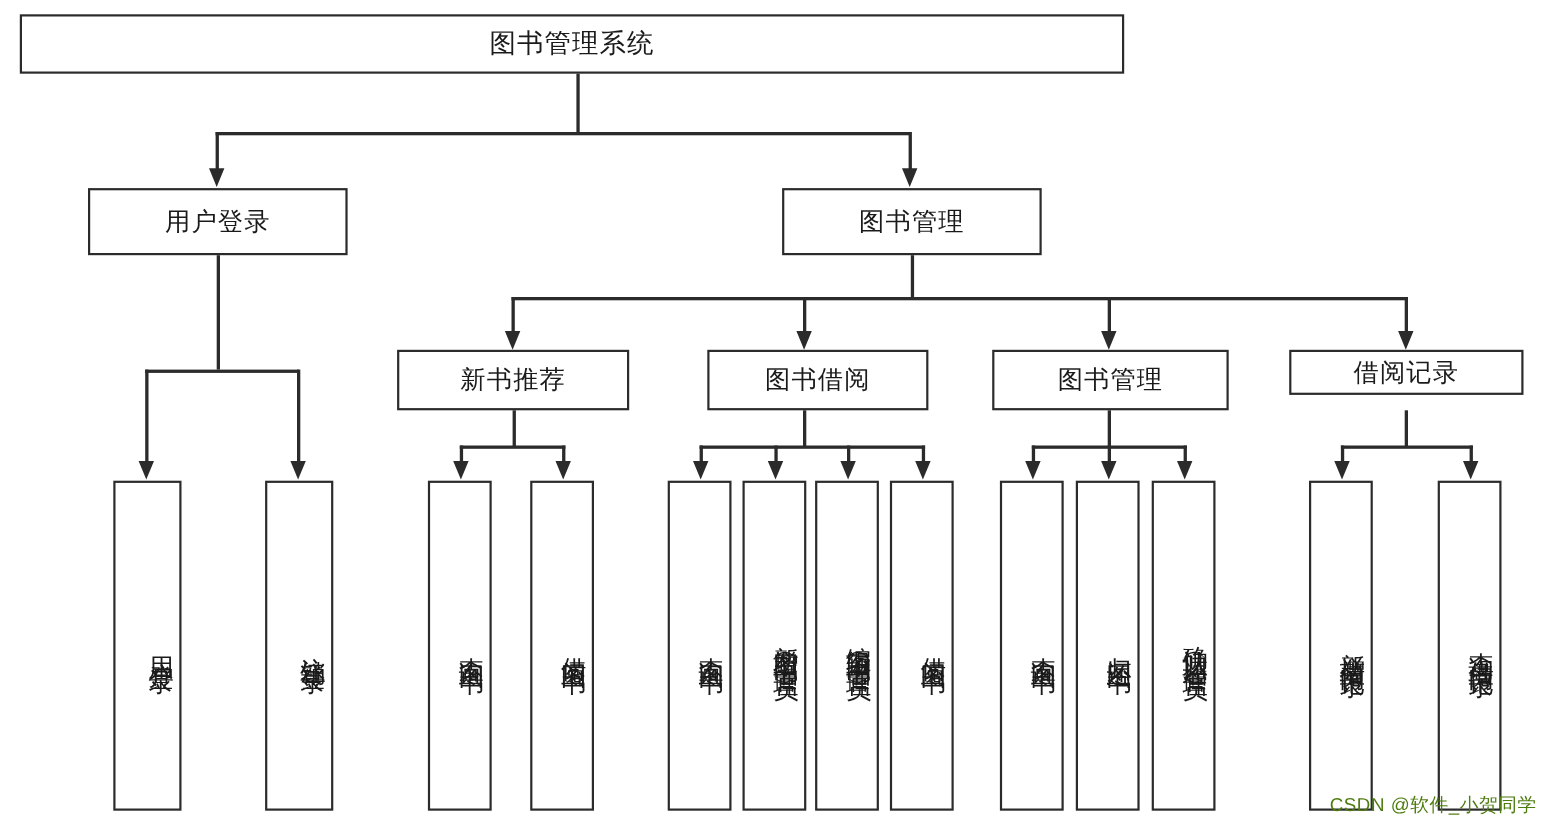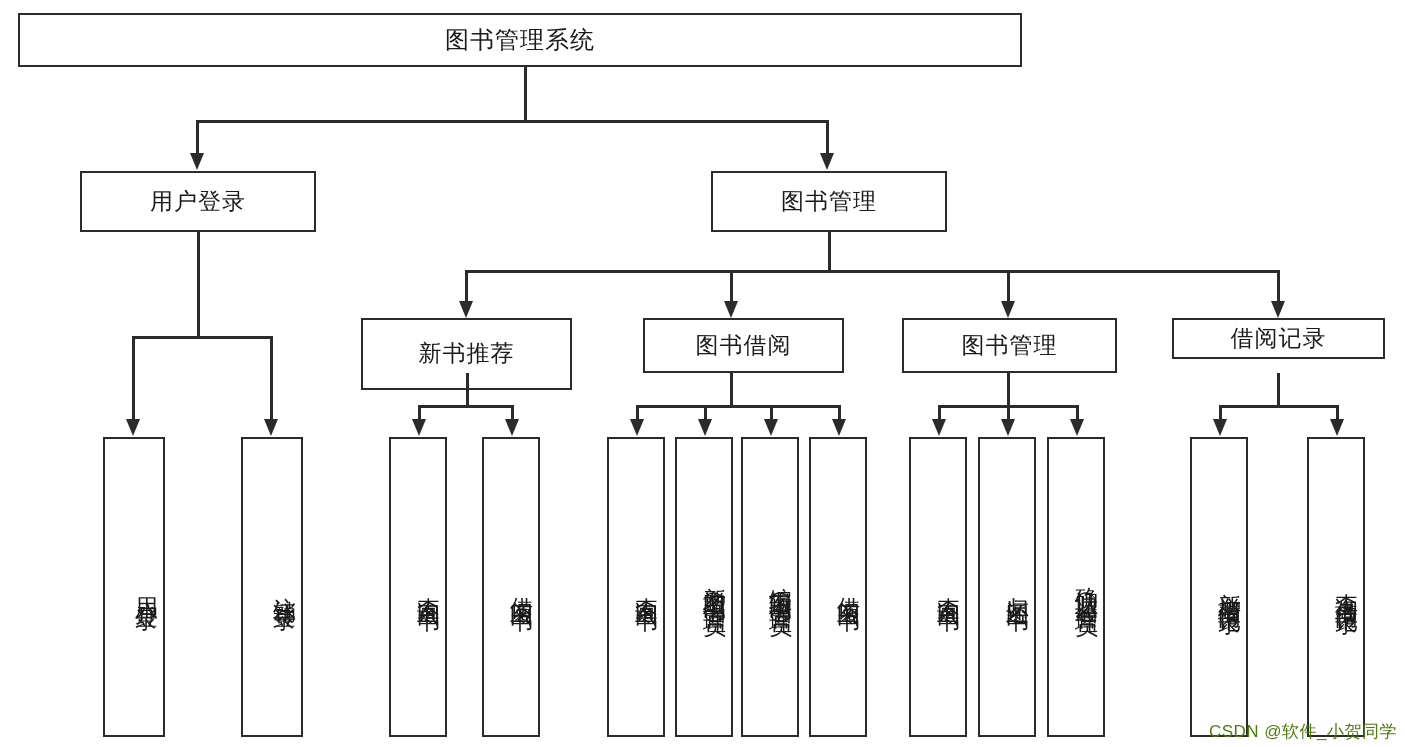--- a/index.html
+++ b/index.html
@@ -107,21 +107,21 @@
   <div class="edge h" style="left:465px; top:270px; width:814px;"></div>
   <div class="edge v" style="left:465px; top:270px; height:32px;"></div>
   <div class="edge v" style="left:730px; top:270px; height:32px;"></div>
   <div class="edge v" style="left:1007px; top:270px; height:32px;"></div>
   <div class="edge v" style="left:1277px; top:270px; height:32px;"></div>
   <div class="arrow" style="left:459px; top:301px;"></div>
   <div class="arrow" style="left:724px; top:301px;"></div>
   <div class="arrow" style="left:1001px; top:301px;"></div>
   <div class="arrow" style="left:1271px; top:301px;"></div>
 
-  <div class="node horizontal" style="left:361px; top:318px; width:211px; height:72px;">新书推荐</div>
+  <div class="node horizontal" style="left:361px; top:318px; width:211px; height:55px;">新书推荐</div>
 
   <div class="node horizontal" style="left:631px; top:318px; width:201px; height:55px;margin-left:12px;">图书借阅</div>
 
   <div class="node horizontal" style="left:902px; top:318px; width:215px; height:55px;">图书管理</div>
 
   <div class="node horizontal" style="left:1172px; top:318px; width:213px; height:41px;">借阅记录</div>
 
   <div class="edge v" style="left:466px; top:373px; height:33px;"></div>
   <div class="edge h" style="left:418px; top:405px; width:96px;"></div>
   <div class="edge v" style="left:418px; top:405px; height:16px;"></div>

